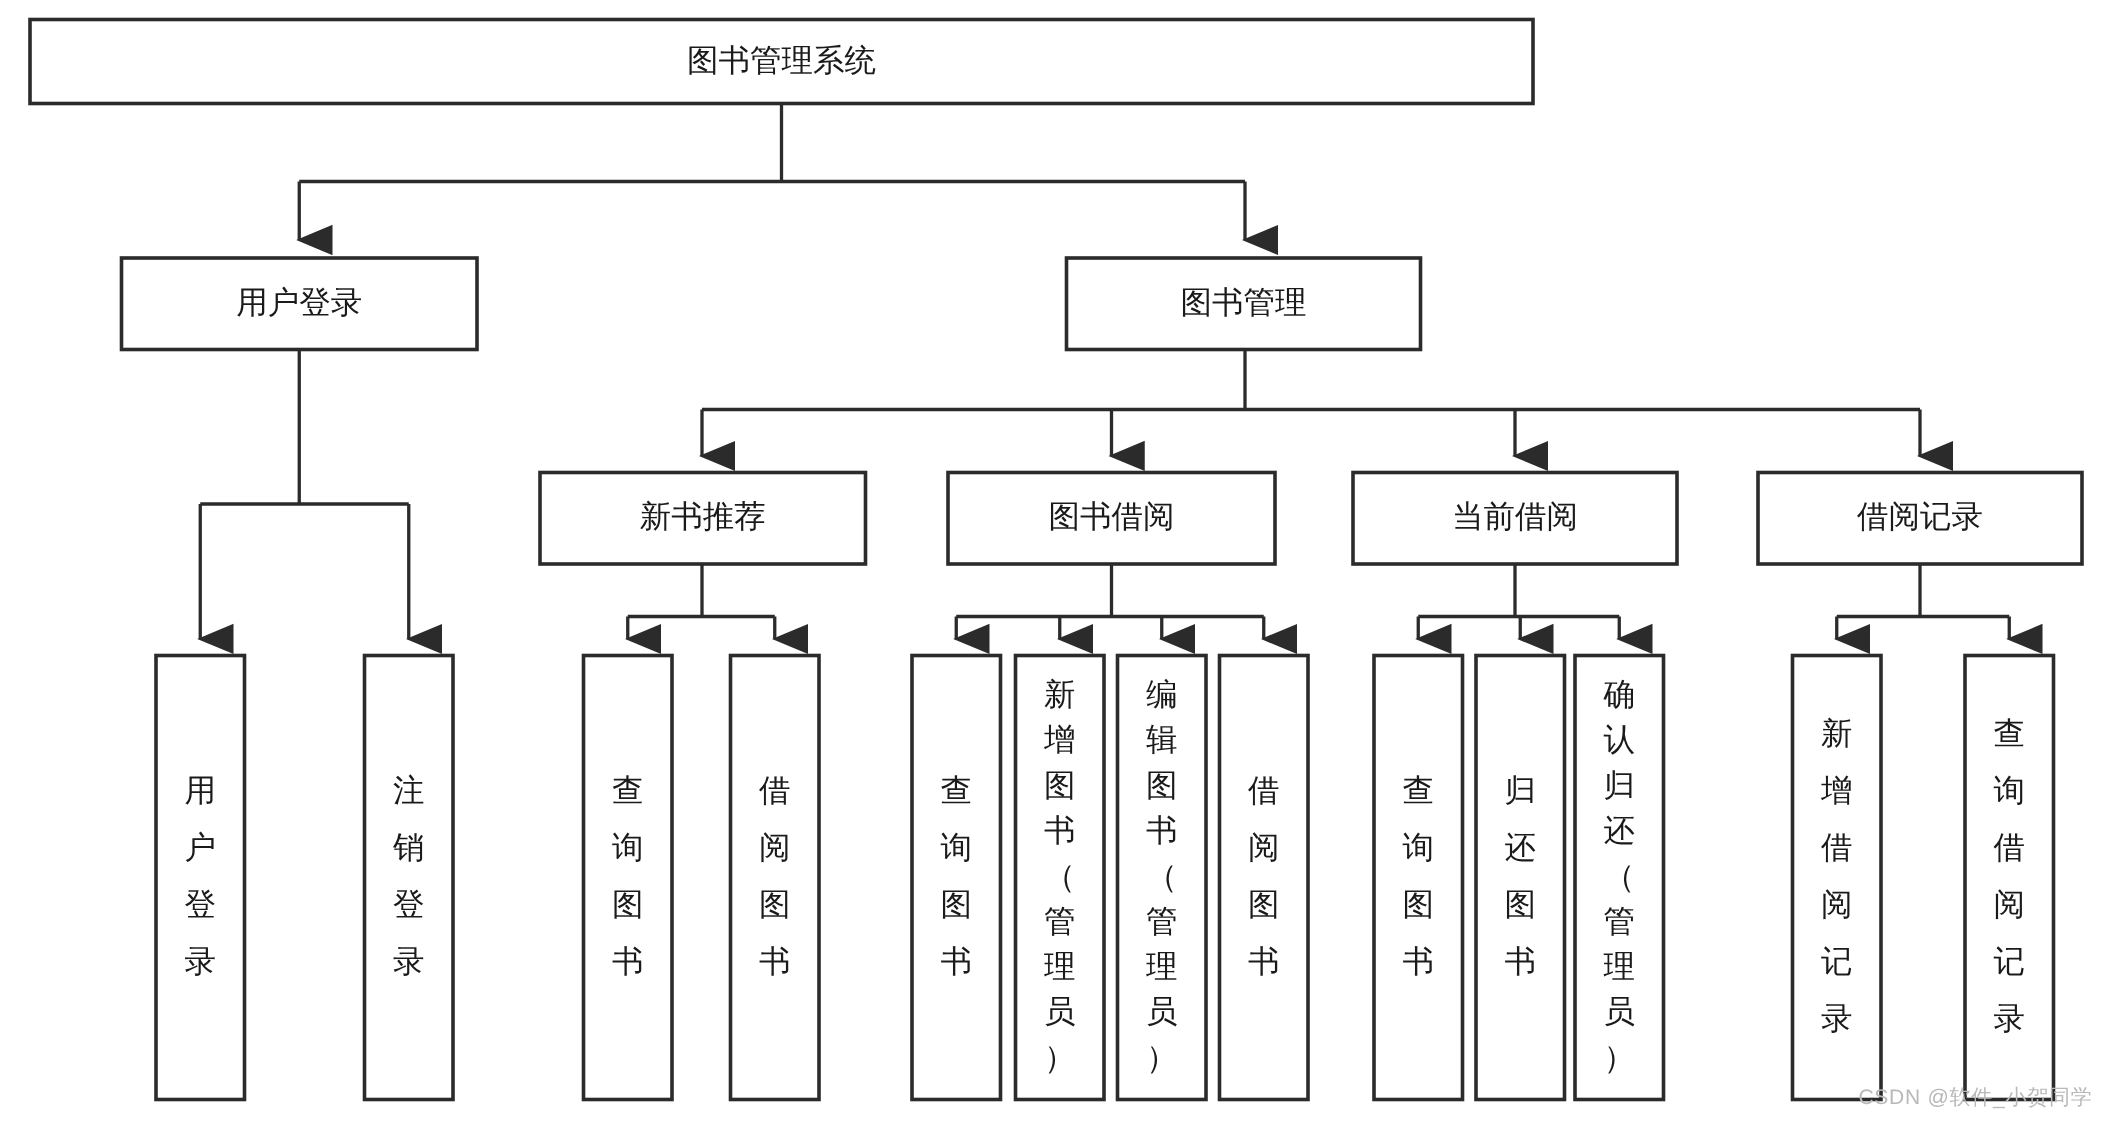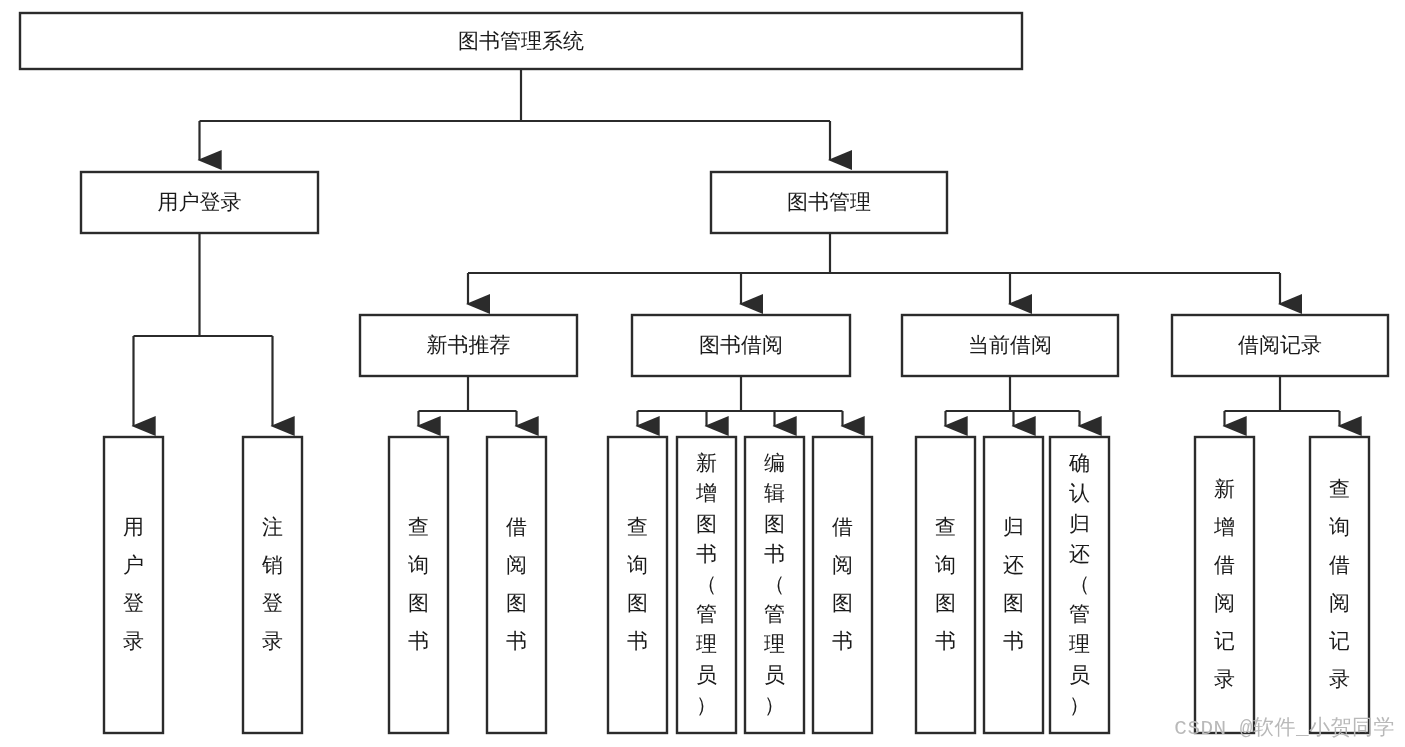--- a/index.html
+++ b/index.html
@@ -43,22 +43,22 @@
     fill: none;
   }
   .arrowhead {
     fill: #2b2b2b;
     stroke: none;
   }
   .watermark {
     position: absolute;
     right: 10px;
     bottom: 6px;
-    font-family: Liberation Mono, monospace;
-    font-size: 21px;
+    font-family: Liberation Sans, sans-serif;
+    font-size: 14px;
     color: #b9b9b9;
     letter-spacing: 0.5px;
     white-space: nowrap;
     pointer-events: none;
   }
 </style>
 </head>
 <body>
 
 <svg id="diagram" viewBox="0 0 1405 747" xmlns="http://www.w3.org/2000/svg">

